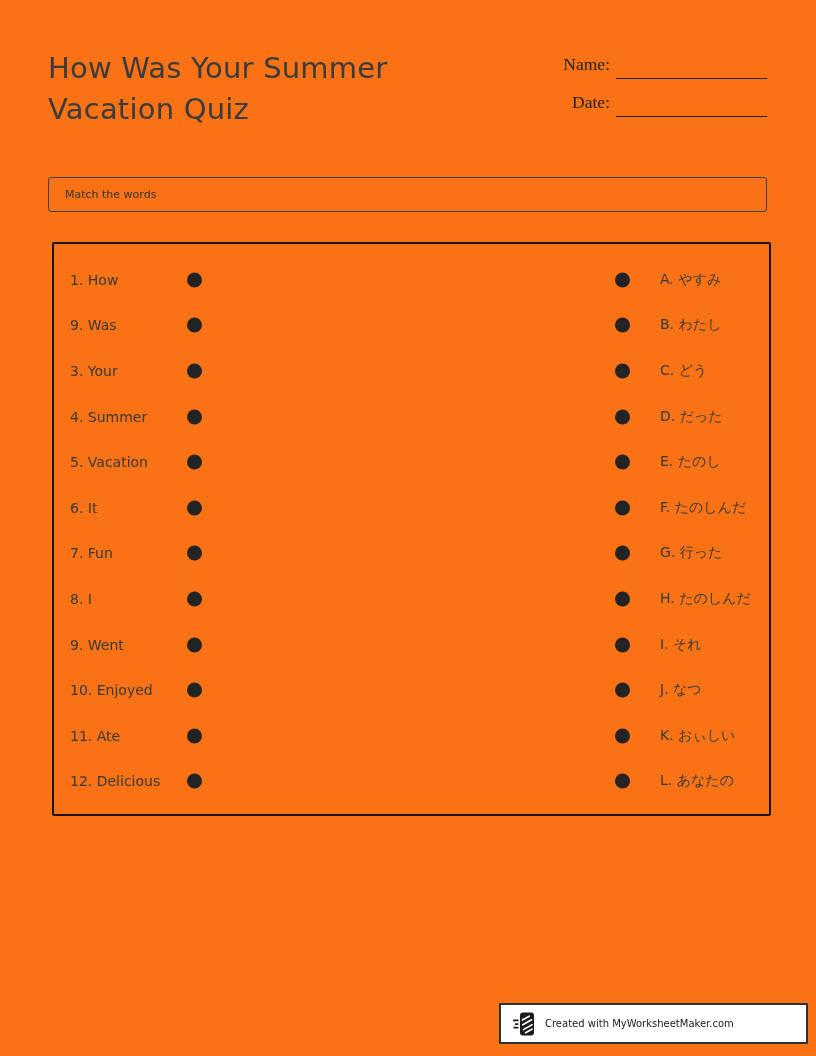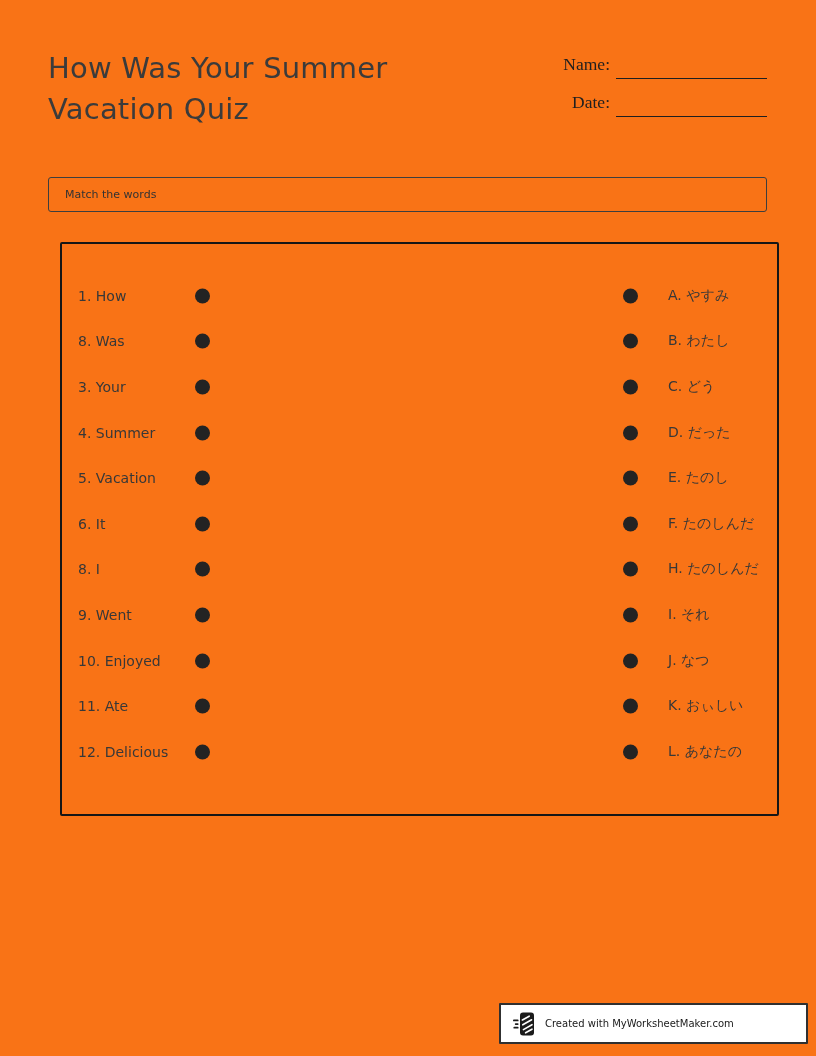--- a/index.html
+++ b/index.html
@@ -27,23 +27,23 @@
   }
   .nd-line.name { left:616px; top:78px; }
   .nd-line.date { left:616px; top:116px; }
   .instructions {
     position:absolute; left:48px; top:177px; width:719px; height:35px;
     border:1.5px solid #3e3e3e; border-radius:3px;
     display:flex; align-items:center; padding-left:16px;
     font-size:11px; color:#333333;
   }
   .match-box {
-    position:absolute; left:60px; top:242px; width:719px; height:574px;
+    position:absolute; left:52px; top:242px; width:719px; height:574px;
     border:2px solid #161616; border-radius:2px;
-    padding-top:29px;
+    padding-top:13px;
   }
   .match-row { position:relative; height:45.6px; }
   .term {
     position:absolute; top:50%; transform:translateY(-50%);
     font-size:14px; color:#383838; white-space:nowrap;
   }
   .term.left  { left:16px; }
   .term.right { left:606px;text-align:right; }
   .dot {
     position:absolute; top:50%; transform:translateY(-50%);
@@ -78,21 +78,21 @@
 
   <div class="match-box">
     <div>
         <div class="match-row">
       <span class="term left">1. How</span>
       <span class="dot left"></span>
       <span class="dot right"></span>
       <span class="term right">A. やすみ</span>
     </div>
         <div class="match-row">
-      <span class="term left">8. Was</span>
+      <span class="term left">9. Was</span>
       <span class="dot left"></span>
       <span class="dot right"></span>
       <span class="term right">B. わたし</span>
     </div>
         <div class="match-row">
       <span class="term left">3. Your</span>
       <span class="dot left"></span>
       <span class="dot right"></span>
       <span class="term right">C. どう</span>
     </div>
@@ -106,20 +106,26 @@
       <span class="term left">5. Vacation</span>
       <span class="dot left"></span>
       <span class="dot right"></span>
       <span class="term right">E. たのし</span>
     </div>
         <div class="match-row">
       <span class="term left">6. It</span>
       <span class="dot left"></span>
       <span class="dot right"></span>
       <span class="term right">F. たのしんだ</span>
+    </div>
+        <div class="match-row">
+      <span class="term left">7. Fun</span>
+      <span class="dot left"></span>
+      <span class="dot right"></span>
+      <span class="term right">G. 行った</span>
     </div>
         <div class="match-row">
       <span class="term left">8. I</span>
       <span class="dot left"></span>
       <span class="dot right"></span>
       <span class="term right">H. たのしんだ</span>
     </div>
         <div class="match-row">
       <span class="term left">9. Went</span>
       <span class="dot left"></span>

